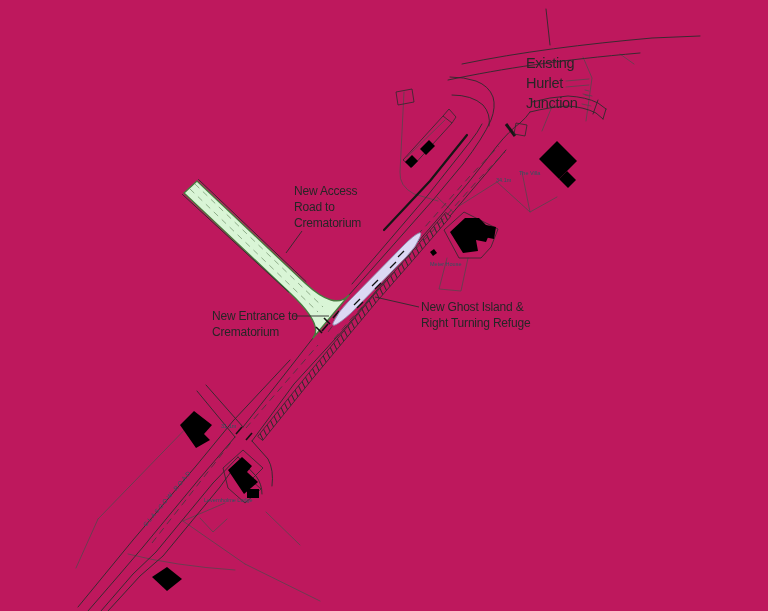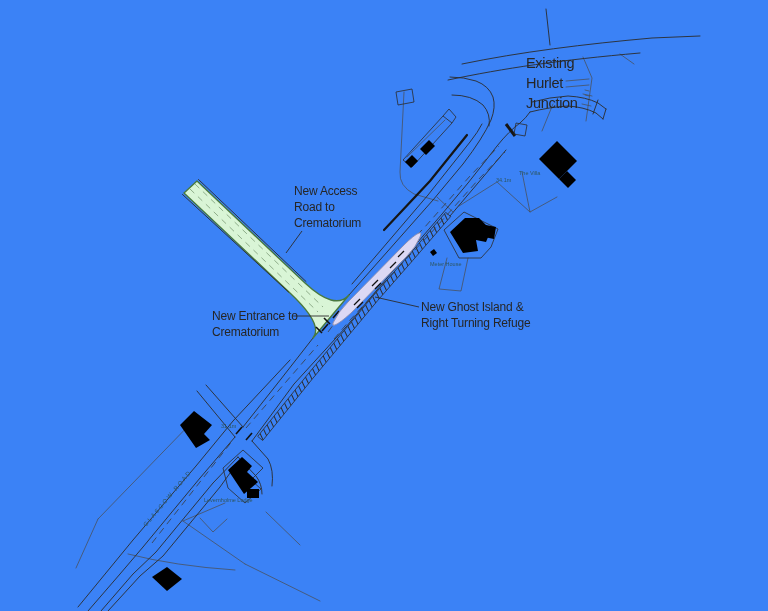--- a/index.html
+++ b/index.html
@@ -1,16 +1,16 @@
 <!DOCTYPE html>
 <html style="--line: #2b2b2b; --access-road-fill: #d9f5d6; --access-road-edge: #49793f; --access-road-centerline: #8fae8a; --ghost-island-fill: #dcd8f4; --ghost-island-edge: #8c8cae; --building-fill: #000000; --tiny-label: #2d5661;"><head>
 <meta charset="utf-8">
 <style>
   html,body{margin:0;padding:0;background:#ffffff;}
-  #stage{position:relative;width:768px;height:611px;background:#3b82f6;overflow:hidden;}
+  #stage{position:relative;width:768px;height:611px;background:#be185d;overflow:hidden;}
   svg{position:absolute;left:0;top:0;}
   .line{stroke:var(--line,#2b2b2b);fill:none;stroke-width:.9;stroke-linecap:round;stroke-linejoin:round;}
   .thin{stroke:#4a4a4a;fill:none;stroke-width:.7;stroke-linecap:round;}
   .wall{stroke:#161616;fill:none;stroke-width:2.2;stroke-linecap:round;}
   .dash{stroke:#3a3a3a;fill:none;stroke-width:.8;stroke-dasharray:7 5;}
   .bldg{fill:var(--building-fill,#000);stroke:none;}
   .bldg-outline{fill:none;stroke:#2b2b2b;stroke-width:.8;stroke-linejoin:round;}
   .green-fill{fill:var(--access-road-fill,#d9f5d6);stroke:var(--access-road-edge,#49793f);stroke-width:1.4;stroke-linejoin:round;}
   .green-dash{stroke:var(--access-road-centerline,#8fae8a);stroke-width:1;fill:none;stroke-dasharray:6 5;}
   .purple{fill:var(--ghost-island-fill,#dcd8f4);stroke:var(--ghost-island-edge,#8c8cae);stroke-width:.9;stroke-linejoin:round;}

